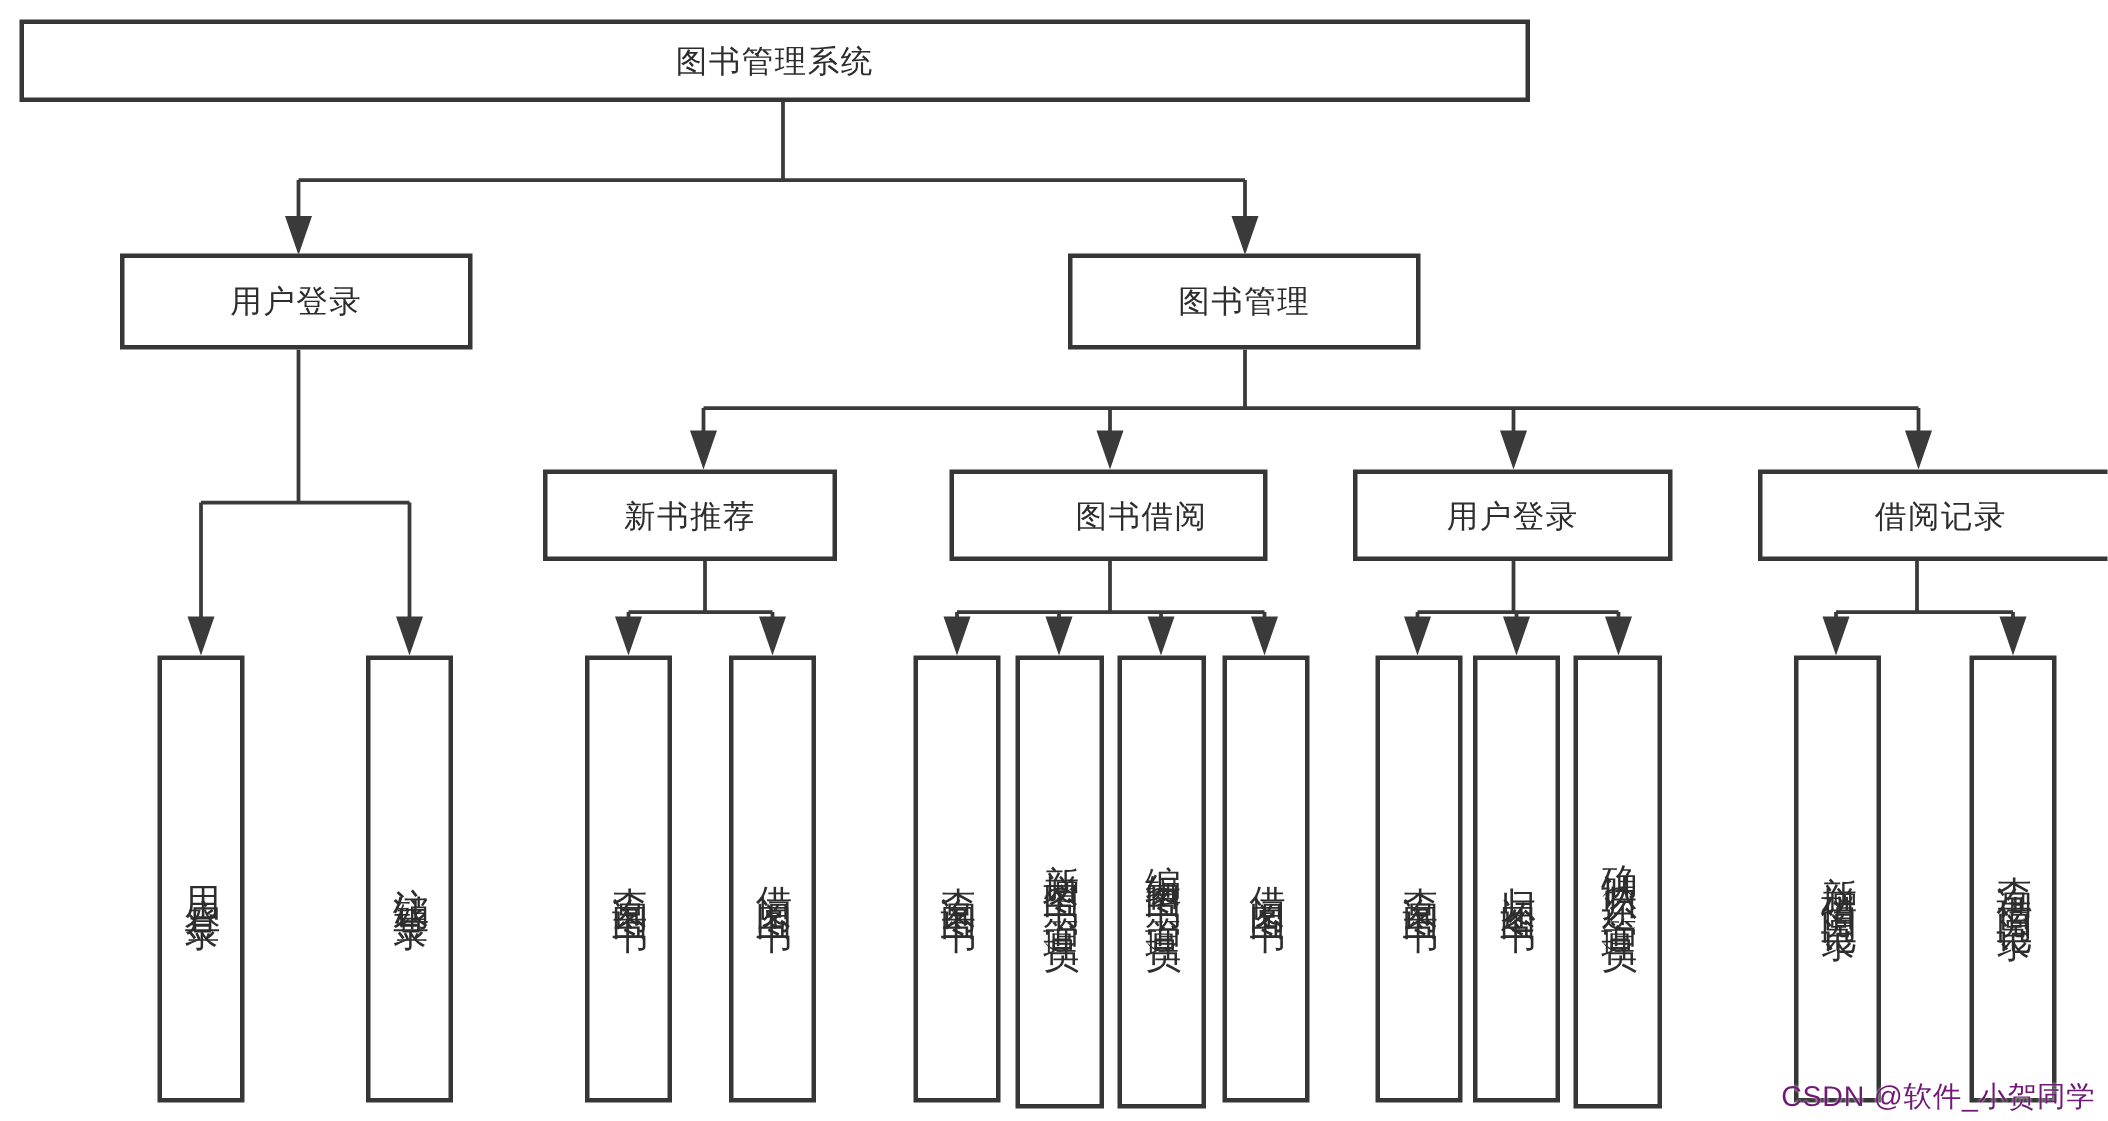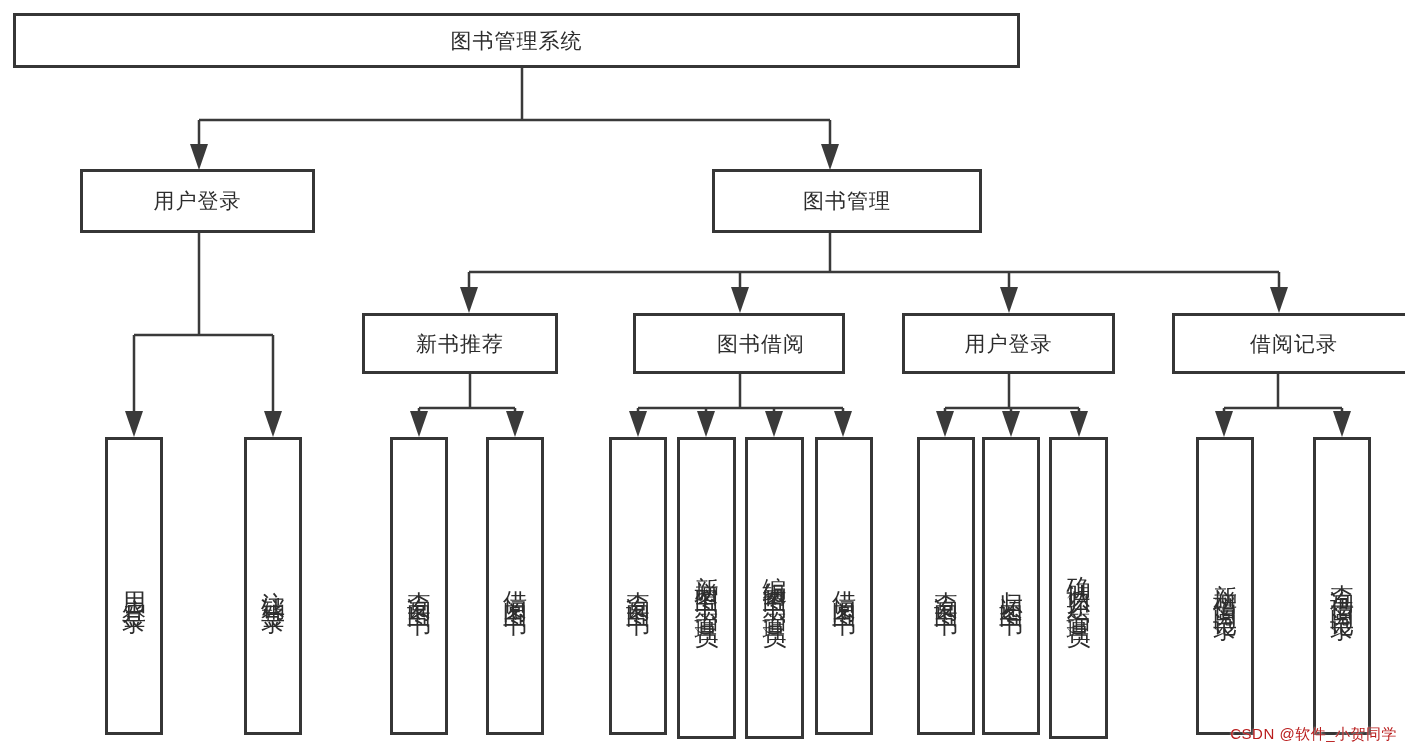--- a/index.html
+++ b/index.html
@@ -45,22 +45,22 @@
     font-size: 24px;
     letter-spacing: 7px;
     line-height: 1;
     white-space: nowrap;
   }
   .watermark {
     position: absolute;
     z-index: 5;
     right: 8px;
     bottom: 3px;
-    font-size: 15px;
-    color: #b91c1c;
+    font-size: 19px;
+    color: #701a75;
     text-shadow: 0 0 2px #ffffff;
     letter-spacing: 0.5px;
   }
 </style>
 </head>
 <body>
 
 <div id="stage">
 
   <svg class="connectors" viewBox="0 0 1405 747" xmlns="http://www.w3.org/2000/svg">
@@ -90,21 +90,21 @@
       <polygon points="1002,411 1020,411 1011,437"></polygon>
       <polygon points="1070,411 1088,411 1079,437"></polygon>
       <polygon points="1215,411 1233,411 1224,437"></polygon>
       <polygon points="1333,411 1351,411 1342,437"></polygon>
     </g>
   </svg>
 
   <div class="node h-node" style="left:13px; top:13px; width:1007px; height:55px;">图书管理系统</div>
 
   <div class="node h-node" style="left:80px; top:169px; width:235px; height:64px;">用户登录</div>
-  <div class="node h-node" style="left:712px; top:169px; width:270px; height:64px;">图书管理</div>
+  <div class="node h-node" style="left:712px; top:169px; width:235px; height:64px;">图书管理</div>
 
   <div class="node h-node" style="left:362px; top:313px; width:196px; height:61px;">新书推荐</div>
   <div class="node h-node" style="left:633px; top:313px; width:212px; height:61px;padding-left:44px;">图书借阅</div>
   <div class="node h-node" style="left:902px; top:313px; width:213px; height:61px;">用户登录</div>
   <div class="node h-node" style="left:1172px; top:313px; width:244px; height:61px;">借阅记录</div>
 
   <div class="node v-node" style="left:105px; top:437px; width:58px; height:298px;">
     <span>用户登录</span>
   </div>
   <div class="node v-node" style="left:244px; top:437px; width:58px; height:298px;">

